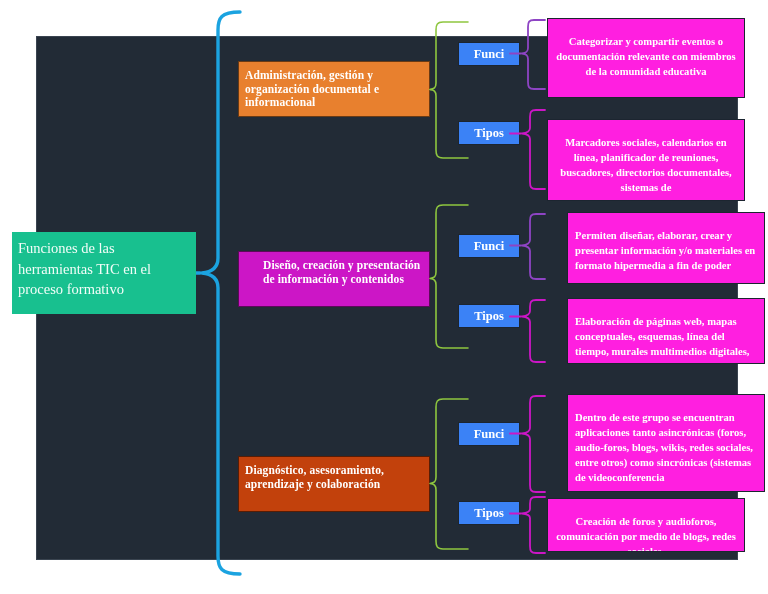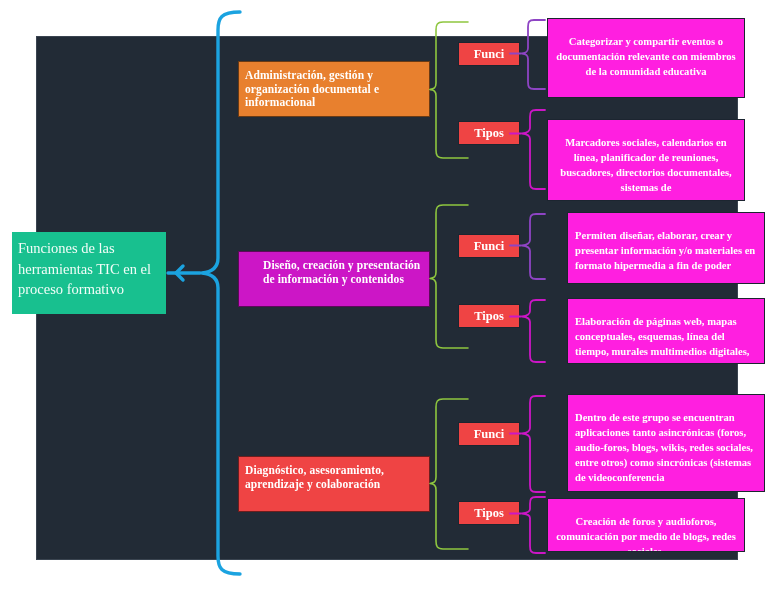--- a/index.html
+++ b/index.html
@@ -35,48 +35,48 @@
     line-height: 1.18;
     border: 1px solid rgba(0,0,0,0.55);
     padding: 4px 6px 0 6px;
     font-family: "Liberation Serif", "DejaVu Serif", serif;
     text-rendering: optimizeLegibility;
   }
 
   
   #node-root {
     left: 12px; top: 232px;
-    width: 154px; height: 82px;
+    width: 184px; height: 82px;
     background: #18c08f;
     color: #f2fdf8;
     font-weight: normal;
     font-size: 14.5px;
     line-height: 1.42;
     border: none;
     padding-top: 6px;
     z-index: 5;
   }
 
   
   .branch-node {
     width: 192px;
     height: 56px;
     font-size: 11.5px;
     padding-top: 7px;
     letter-spacing: .1px;
   }
   #node-admin   { left: 238px; top: 61px;  background: #e8802e; }
   #node-diseno  { left: 238px; top: 251px; background: #cc16c6; padding-left: 24px; }
-  #node-diag    { left: 238px; top: 456px; background: #ef4444; color: #ffffff; }
+  #node-diag    { left: 238px; top: 456px; background: #c2410c; color: #ffffff; }
 
   
   .chip {
     position: absolute;
     width: 62px; height: 24px;
-    background: #ef4444;
+    background: #3b82f6;
     border: 1px solid #1c2530;
     color: #ffffff;
     font-size: 12.5px;
     font-weight: bold;
     line-height: 22px;
     text-align: center;
     font-family: "Liberation Serif", "DejaVu Serif", serif;
   }
   #chip-funci-1 { left: 458px; top: 42px; }
   #chip-tipos-1 { left: 458px; top: 121px; }

